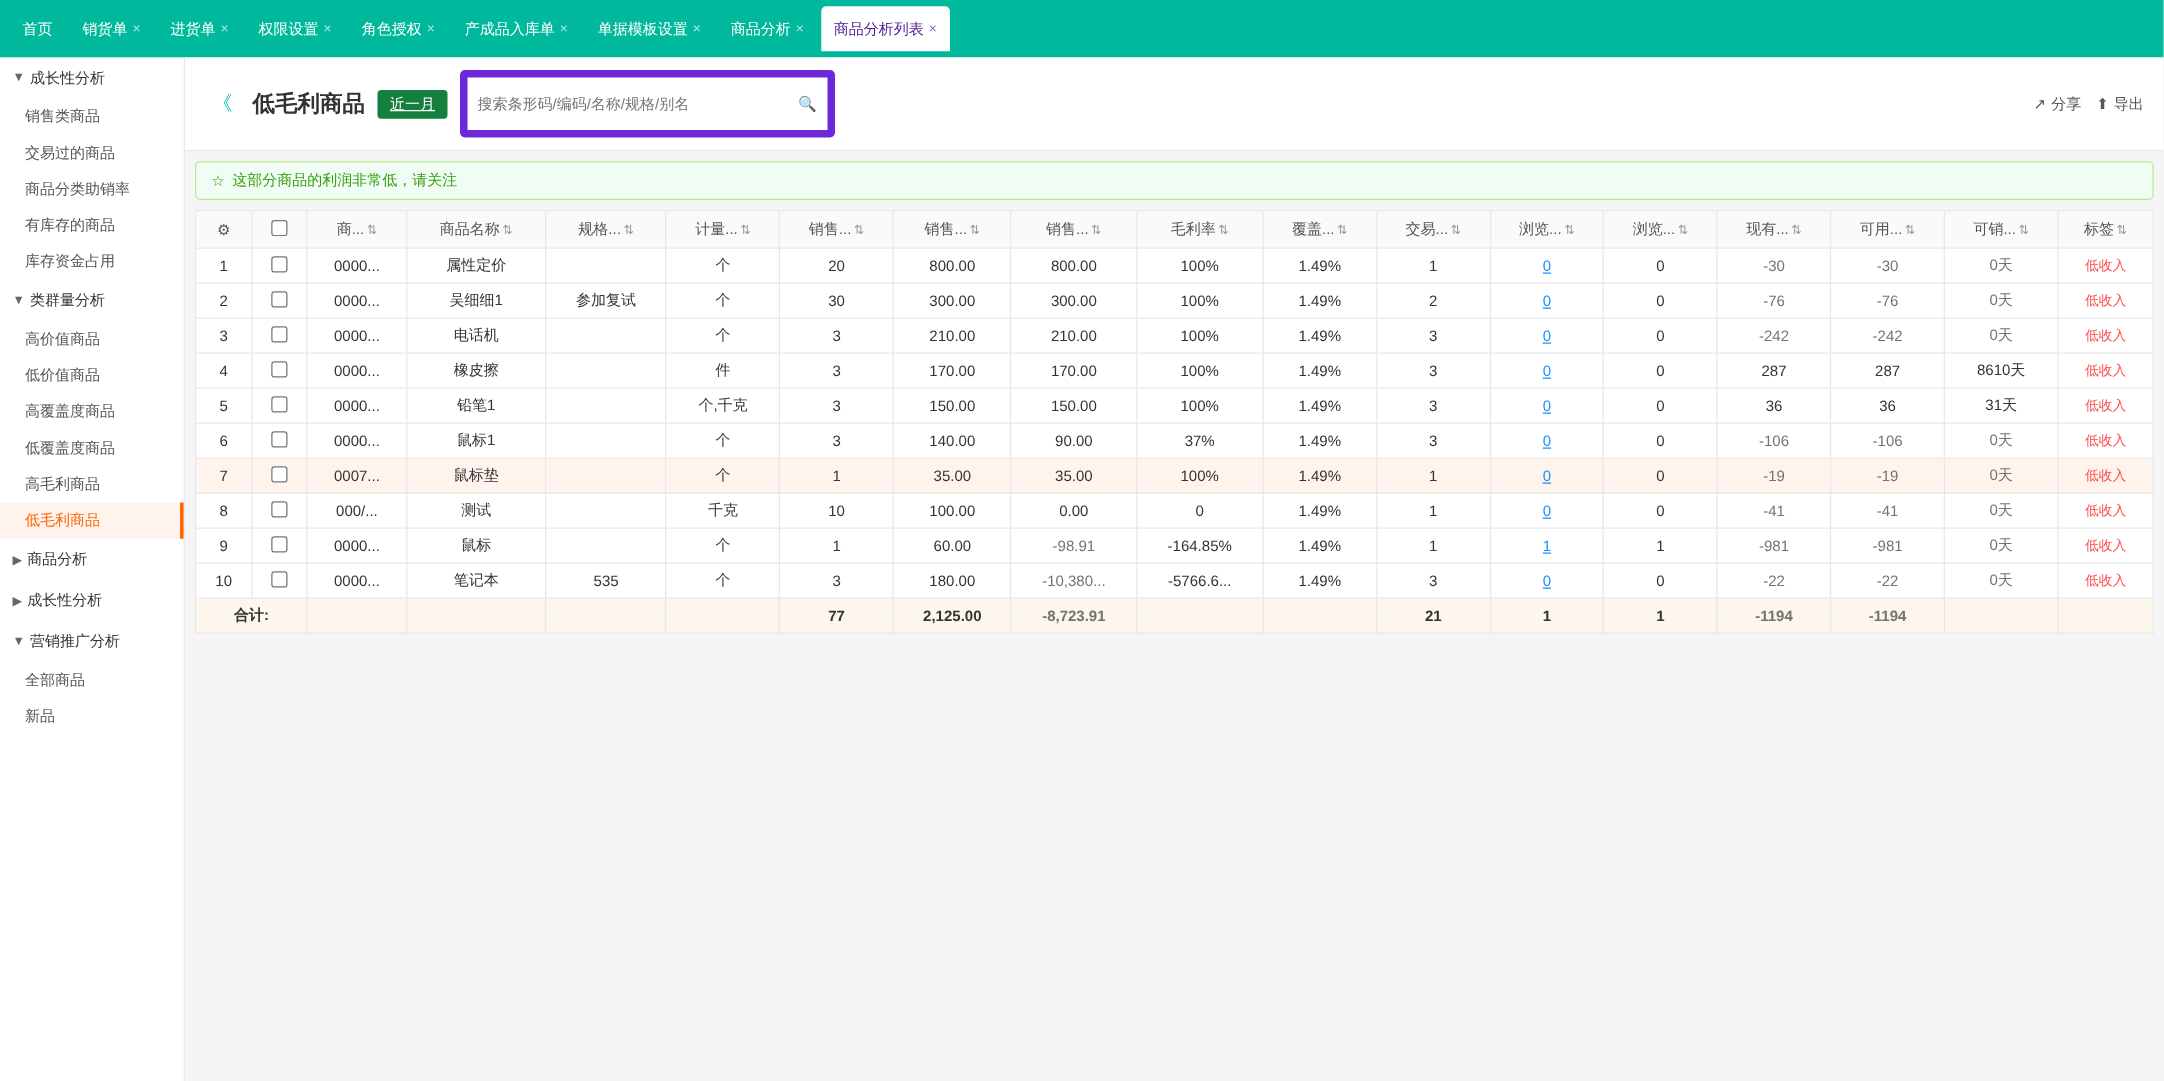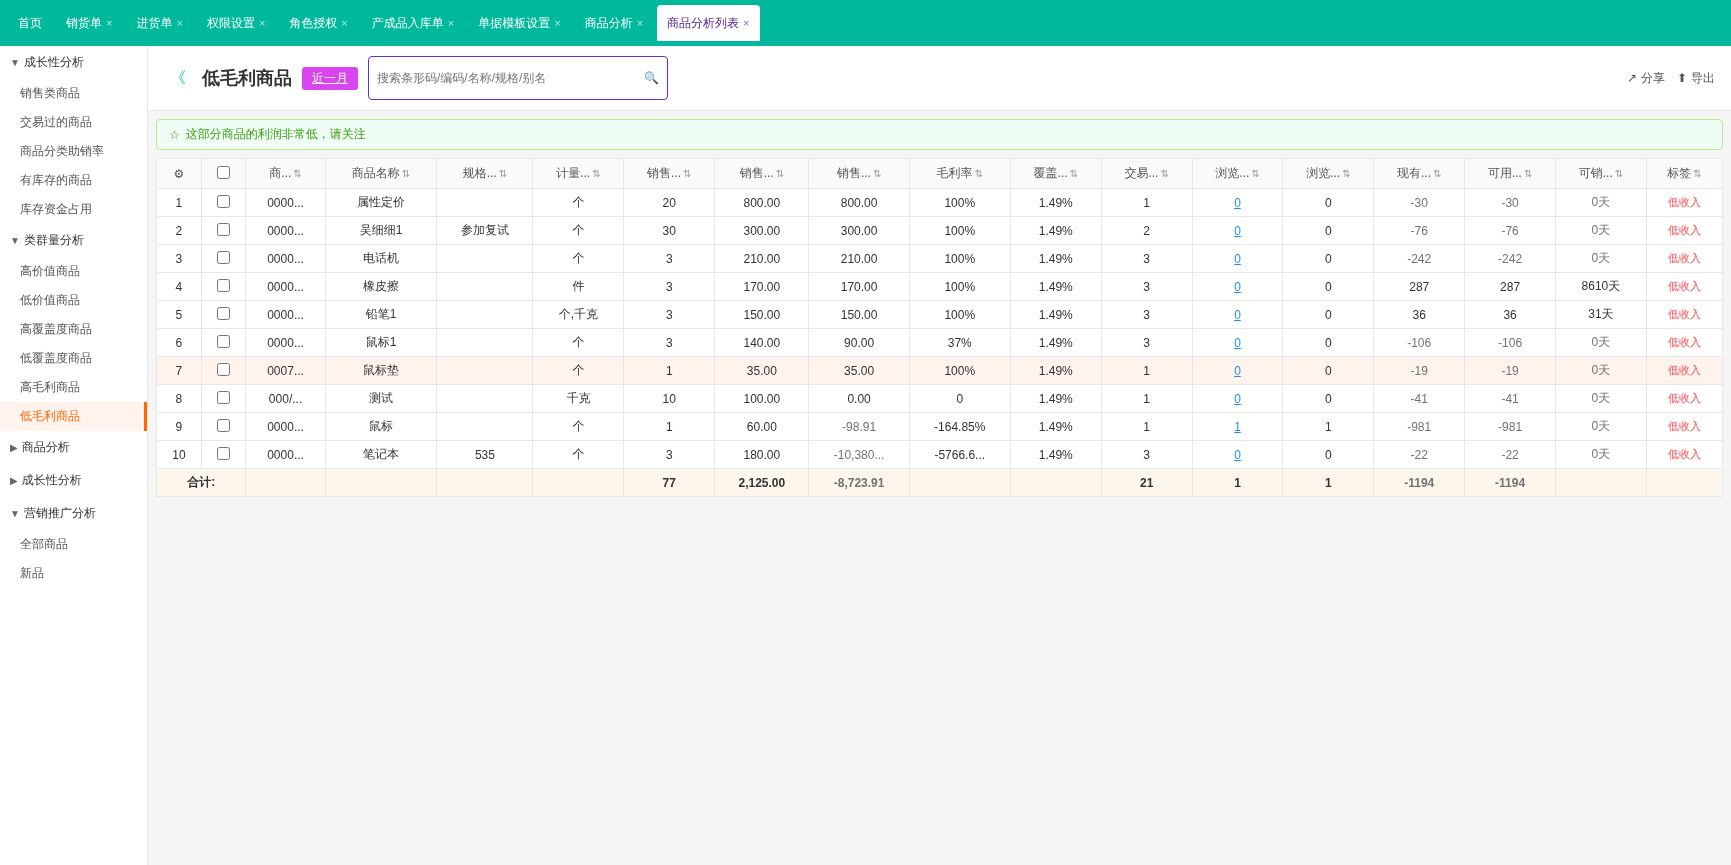--- a/index.html
+++ b/index.html
@@ -93,33 +93,33 @@
       align-items: center;
       border-bottom: 1px solid #e8e8e8;
       gap: 10px;
     }
     .page-title {
       font-size: 18px;
       font-weight: bold;
       color: #333;
     }
     .date-filter-btn {
-      background: #d946ef;
+      background: #15803d;
       color: #fff;
       border: none;
       border-radius: 3px;
       padding: 3px 10px;
       cursor: pointer;
       font-size: 12px;
       text-decoration: underline;
     }
     .search-box {
       display: flex;
       align-items: center;
-      border: 1px solid #6d28d9;
+      border: 6px solid #6d28d9;
       border-radius: 4px;
       padding: 14px 8px;
       background: #fff;
       flex: 1;
       max-width: 300px;
     }
     .search-box input {
       border: none;
       outline: none;
       font-size: 12px;

